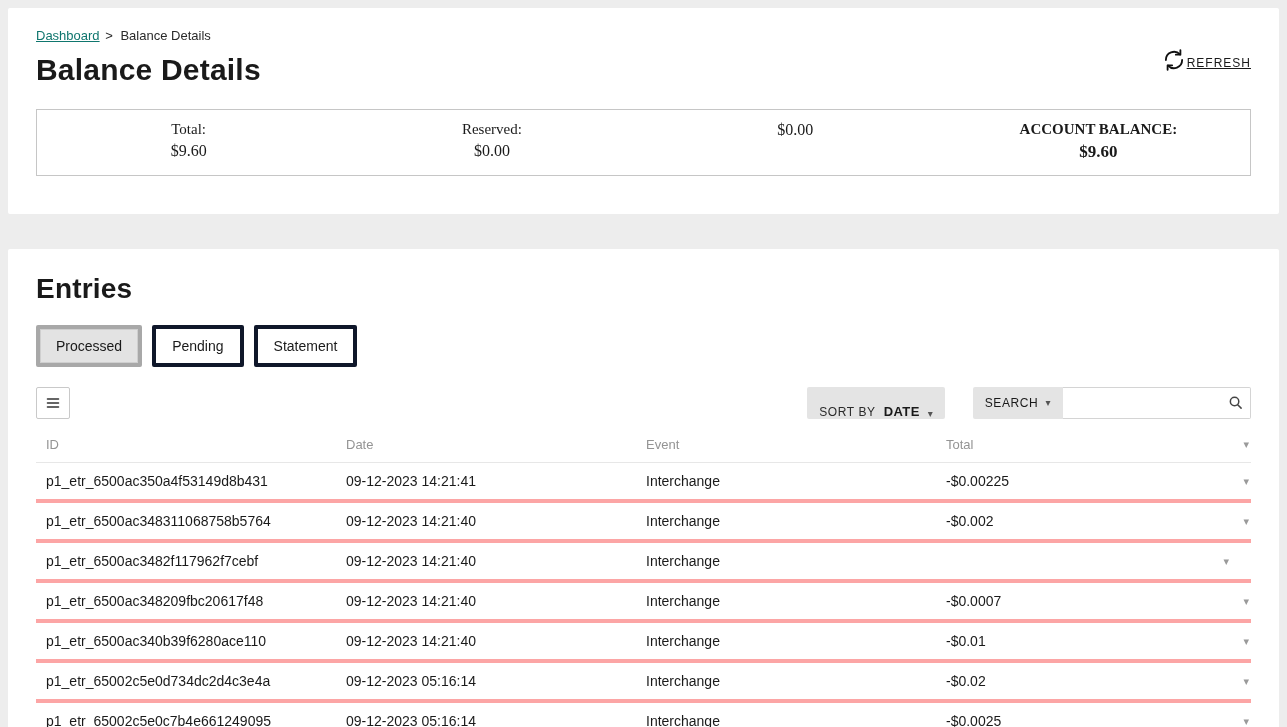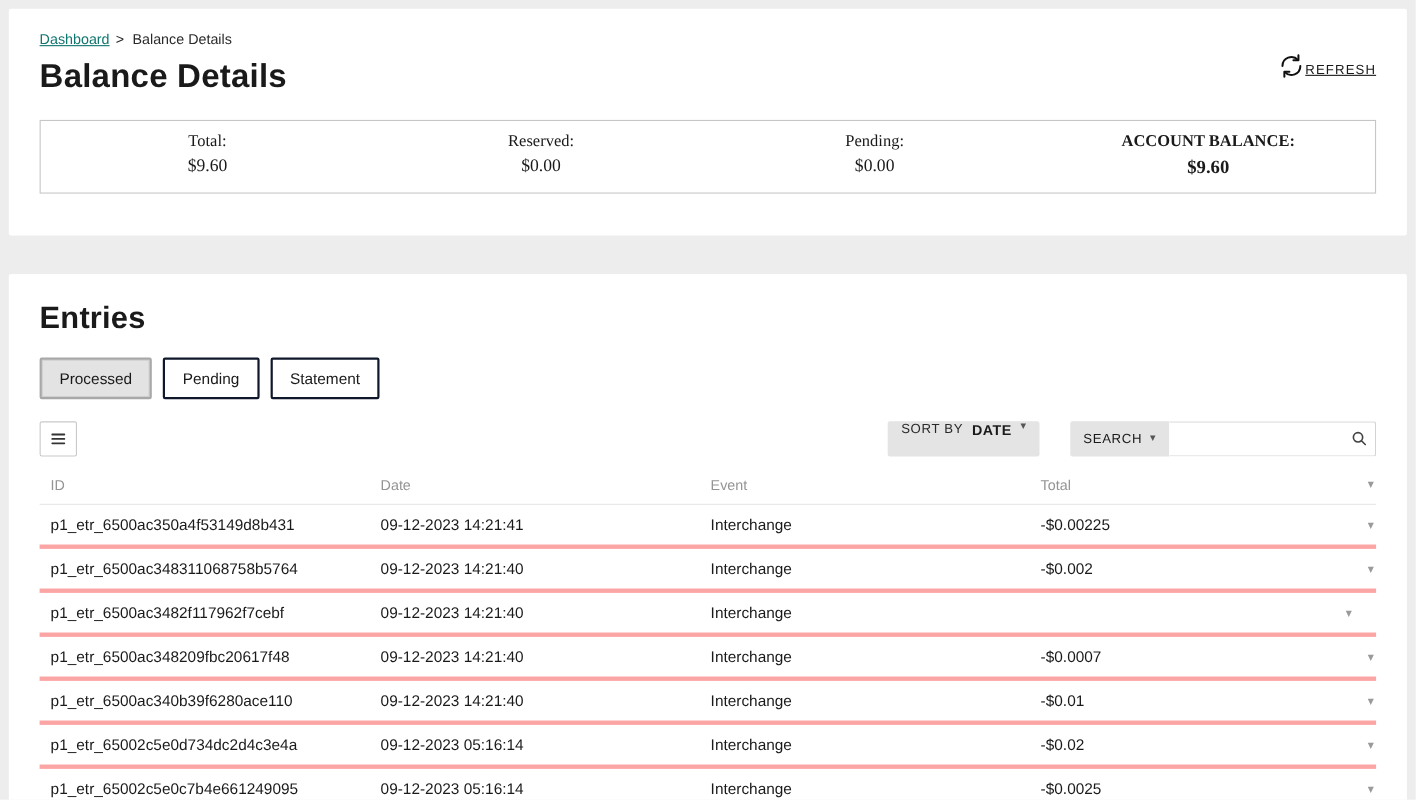--- a/index.html
+++ b/index.html
@@ -42,21 +42,21 @@
   .balance-item.acct .val { font-weight: 700; font-size: 17px; }
 
   
   h2 { font-size: 28px; font-weight: 600; letter-spacing: 0.2px; }
   .tabs { display: flex; gap: 10px; margin-top: 20px; }
   .tab {
     font-family: inherit;
     font-size: 14px;
     color: #1a1a1a;
     background: #ffffff;
-    border: 2px solid #0f172a;
+    border: 4px solid #0f172a;
     border-radius: 2px;
     padding: 9px 16px;
     cursor: pointer;
   }
   .tab.active {
     background: #e3e3e3;
     border-color: #a8a8a8;
     box-shadow: inset 0 0 0 1px #cfcfcf;
   }
 
@@ -65,21 +65,21 @@
   .icon-btn {
     width: 34px; height: 32px;
     background: #fff;
     border: 1px solid #c9c9c9;
     border-radius: 2px;
     display: flex; align-items: center; justify-content: center;
     cursor: pointer;
   }
   .spacer { flex: 1; }
   .sort-group {
-    display: flex; align-items: flex-start; gap: 8px;
+    display: flex; align-items: flex-end; gap: 8px;
     background: #e4e4e4;
     height: 32px; padding: 0 12px;
     border-radius: 2px;
     margin-right: 28px;
     cursor: pointer;
   }
   .sort-group .dd-label { font-size: 12px; letter-spacing: 0.6px; color: #2a2a2a; }
   .sort-group .dd-value { font-size: 13px; font-weight: 700; letter-spacing: 0.4px; }
   .caret { font-size: 10px; color: #555; line-height: 1; }
   .search-group { display: flex; align-items: stretch; height: 32px; }
@@ -166,21 +166,20 @@
     <div class="balance-box">
       <div class="balance-item">
         <div class="lbl">Total:</div>
         <div class="val">$9.60</div>
       </div>
       <div class="balance-item">
         <div class="lbl">Reserved:</div>
         <div class="val">$0.00</div>
       </div>
       <div class="balance-item">
-        <div class="lbl">Pending:</div>
         <div class="val">$0.00</div>
       </div>
       <div class="balance-item acct">
         <div class="lbl">ACCOUNT BALANCE:</div>
         <div class="val">$9.60</div>
       </div>
     </div>
   </section>
 
   <section class="card card2">

